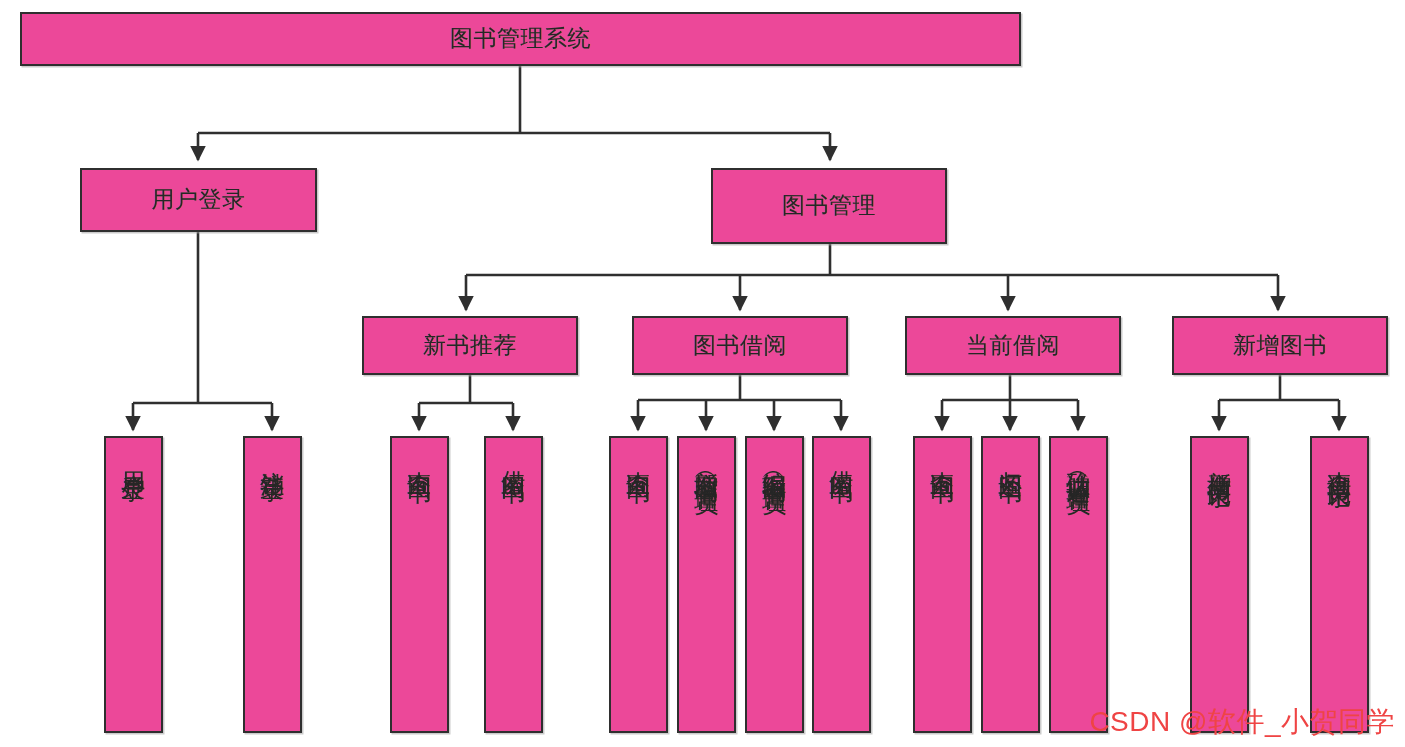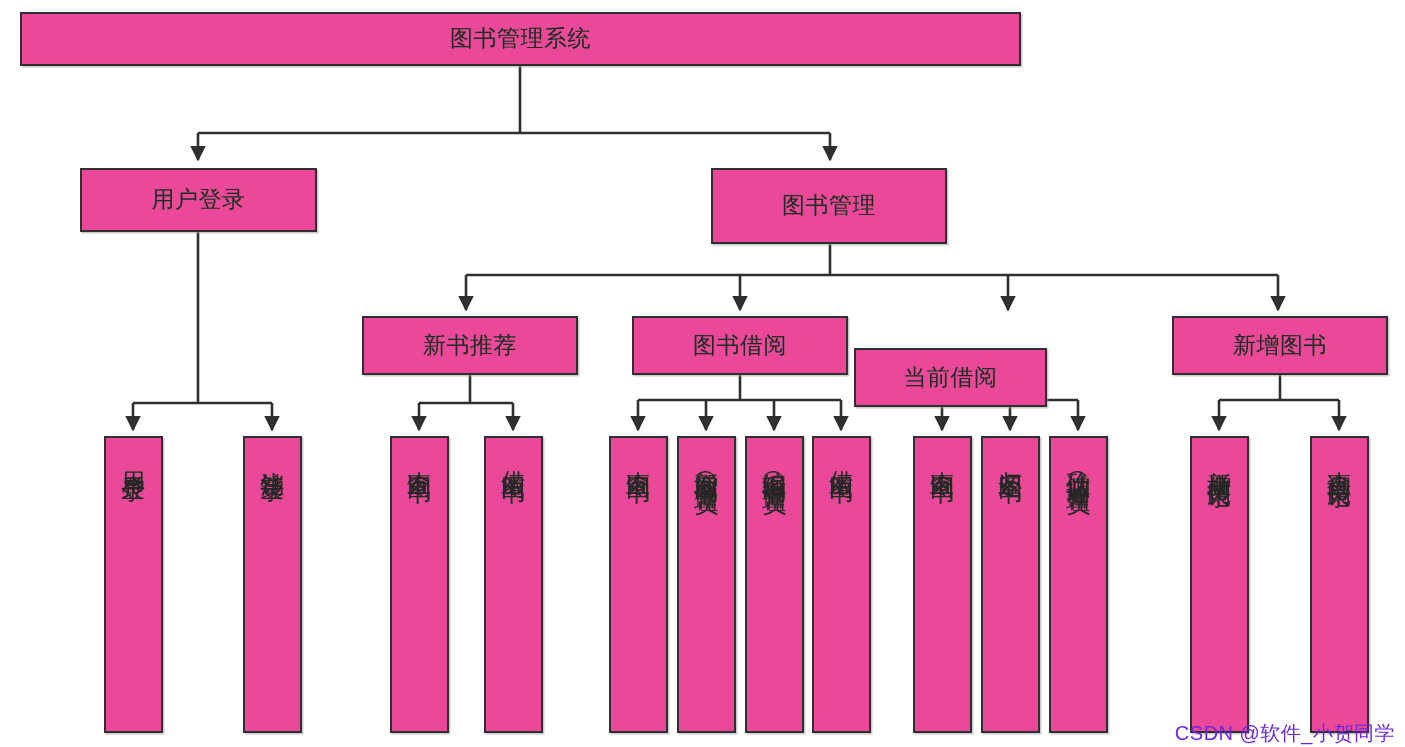--- a/index.html
+++ b/index.html
@@ -34,23 +34,23 @@
     writing-mode:vertical-rl;
     text-orientation:upright;
     -webkit-writing-mode:vertical-rl;
     white-space:pre-line;
     font-size:24px;
     line-height:1.22;
     letter-spacing:3px;
   }
   #watermark{
     position:absolute;
-    right:10px;bottom:0;
-    font-size:20px;
-    color:#6d28d9;
+    right:10px;bottom:6px;
+    font-size:28px;
+    color:#ef4444;
     letter-spacing:.5px;
     z-index:5;
     white-space:nowrap;
     pointer-events:none;
   }
 </style>
 </head>
 <body>
 
 <div id="stage">
@@ -115,21 +115,21 @@
   <div class="node" style="left:711px;top:168px;width:236px;height:76px;">
     <span class="lbl">图书管理</span>
   </div>
 
   <div class="node" style="left:362px;top:316px;width:216px;height:59px;align-items:center;">
     <span class="lbl">新书推荐</span>
   </div>
   <div class="node" style="left:632px;top:316px;width:216px;height:59px;">
     <span class="lbl">图书借阅</span>
   </div>
-  <div class="node" style="left:854px;top:316px;width:193px;height:59px;margin-top:32px;">
+  <div class="node" style="left:905px;top:316px;width:216px;height:59px;">
     <span class="lbl">当前借阅</span>
   </div>
   <div class="node" style="left:1172px;top:316px;width:216px;height:59px;">
     <span class="lbl">新增图书</span>
   </div>
 
   <div class="node vert" style="left:104px;top:436px;width:59px;height:297px;">
     <span class="lbl">用户登录</span>
   </div>
   <div class="node vert" style="left:243px;top:436px;width:59px;height:297px;">

